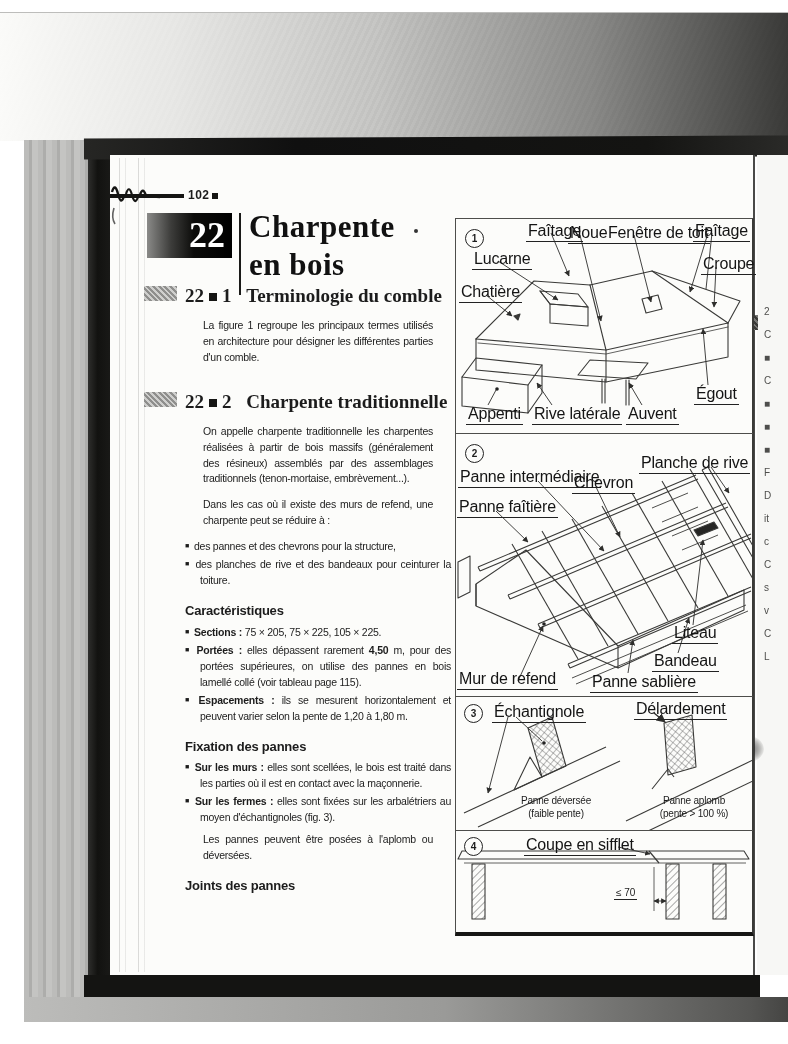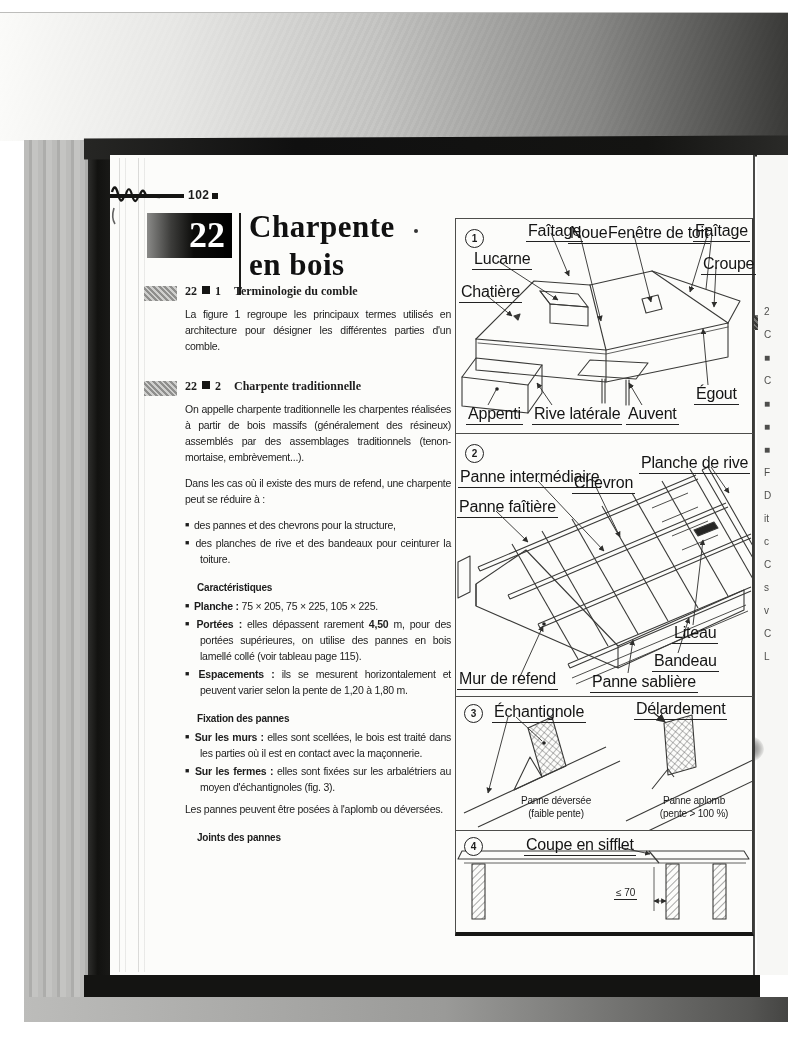--- a/index.html
+++ b/index.html
@@ -50,31 +50,31 @@
     text-align:right;line-height:45px;padding-right:7px;box-sizing:border-box;}
   .chapter-vline{position:absolute;left:239px;top:213px;width:2px;height:82px;background:#1a1a18;}
   .chapter-title{position:absolute;left:249px;font-family:"Liberation Serif",serif;
     font-size:31px;font-weight:bold;letter-spacing:.5px;color:#111;}
   .speck{position:absolute;left:414px;top:229px;width:4px;height:4px;background:#333;border-radius:50%;}
   .squiggles{position:absolute;left:106px;top:178px;}
 
   
   .col{position:absolute;left:185px;top:282px;width:266px;font-size:10.5px;line-height:1.52;
     letter-spacing:-.25px;text-align:justify;}
-  .col p{margin:6px 0 10px;}
-  h2.sec{font-family:"Liberation Serif",serif;font-size:12px;font-weight:bold;letter-spacing:0;
+  .col p{margin:6px 18px 10px;}
+  h2.sec{font-family:"Liberation Serif",serif;font-size:19px;font-weight:bold;letter-spacing:0;
     margin:22px 0 7px;white-space:nowrap;text-align:left;position:relative;}
   h2.sec:first-child{margin-top:0;}
   h2.sec .hatch{position:absolute;left:-41px;top:4px;width:33px;height:15px;
     background:repeating-linear-gradient(45deg,#8f8f8d 0 2px,#cfcfcd 2px 4px),
                repeating-linear-gradient(-45deg,rgba(90,90,88,.5) 0 2px,transparent 2px 4px);}
   h2.sec .sep{display:inline-block;width:8px;height:8px;background:#151513;margin:0 5px;vertical-align:1px;}
   h2.sec .ttl{margin-left:10px;}
   h2.big{font-size:21px;margin-top:26px;}
-  h4.sub{font-size:10px;font-weight:bold;margin:12px 12px 4px;text-align:left;letter-spacing:-.2px;}
+  h4.sub{font-size:13px;font-weight:bold;margin:12px 0 4px;text-align:left;letter-spacing:-.2px;}
   .bullet{padding-left:15px;text-indent:-15px;margin:2px 0;}
   .blt{font-size:7px;vertical-align:2px;margin-right:5px;}
   b{letter-spacing:-.2px;}
 
   
   .figwrap{position:absolute;left:455px;top:218px;width:299px;box-sizing:border-box;
     border:1px solid #4d4d4b;border-right:2px solid #3a3a38;border-bottom:4px solid #161614;background:#fcfcfa;}
   .figbox{position:relative;width:297px;}
   .figbox + .figbox{border-top:1px solid #4d4d4b;}
   #fig1{height:214px;} #fig2{height:262px;} #fig3{height:133px;} #fig4{height:101px;}
@@ -151,21 +151,21 @@
       <span>22</span><span class="sep"></span><span>2</span>
       <span class="ttl">Charpente traditionnelle</span>
     </h2>
     <p>On appelle charpente traditionnelle les charpentes réalisées à partir de bois massifs (généralement des résineux) assemblés par des assemblages traditionnels (tenon-mortaise, embrèvement...).</p>
     <p>Dans les cas où il existe des murs de refend, une charpente peut se réduire à :</p>
     <div class="bullet"><span class="blt">■</span><span>des pannes et des chevrons pour la structure,</span></div>
     <div class="bullet"><span class="blt">■</span><span>des planches de rive et des bandeaux pour ceinturer la toiture.</span></div>
 
 
     <h4 class="sub">Caractéristiques</h4>
-    <div class="bullet"><span class="blt">■</span><b>Planche :</b><span> 75 × 205, 75 × 225, 105 × 225.</span></div>
+    <div class="bullet"><span class="blt">■</span><b>Sections :</b><span> 75 × 205, 75 × 225, 105 × 225.</span></div>
     <div class="bullet"><span class="blt">■</span><b>Portées :</b><span> elles dépassent rarement </span><b>4,50</b><span> m, pour des portées supérieures, on utilise des pannes en bois lamellé collé (voir tableau page 115).</span></div>
     <div class="bullet"><span class="blt">■</span><b>Espacements :</b><span> ils se mesurent horizontalement et peuvent varier selon la pente de 1,20 à 1,80 m.</span></div>
 
     <h4 class="sub">Fixation des pannes</h4>
     <div class="bullet"><span class="blt">■</span><b>Sur les murs :</b><span> elles sont scellées, le bois est traité dans les parties où il est en contact avec la maçonnerie.</span></div>
     <div class="bullet"><span class="blt">■</span><b>Sur les fermes :</b><span> elles sont fixées sur les arbalétriers au moyen d'échantignoles (fig. 3).</span></div>
     <p>Les pannes peuvent être posées à l'aplomb ou déversées.</p>
 
     <h4 class="sub">Joints des pannes</h4>
   </div>

